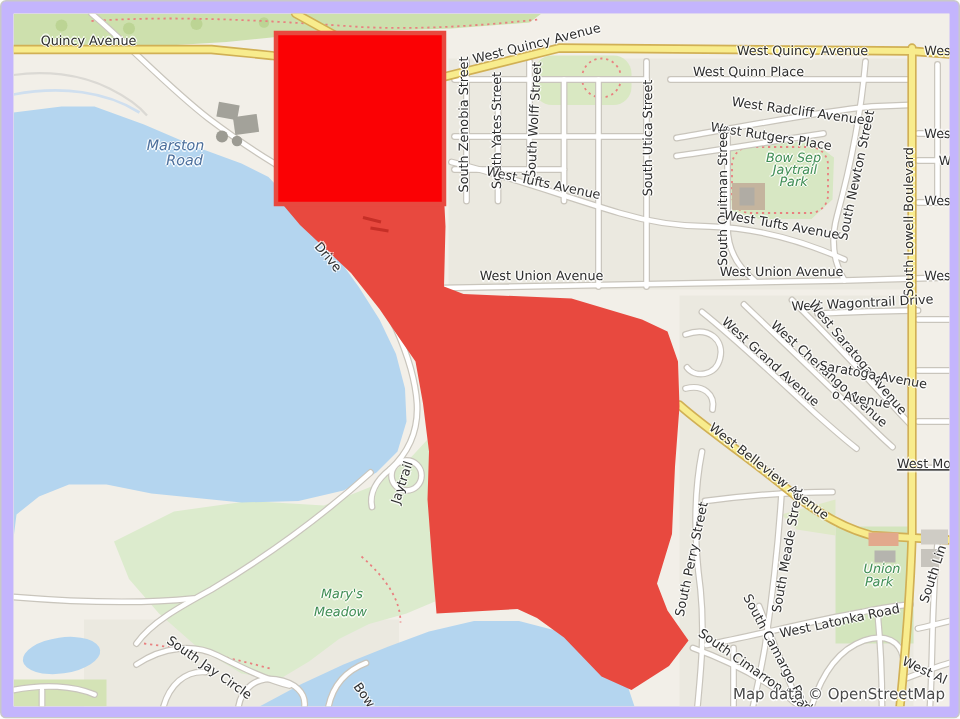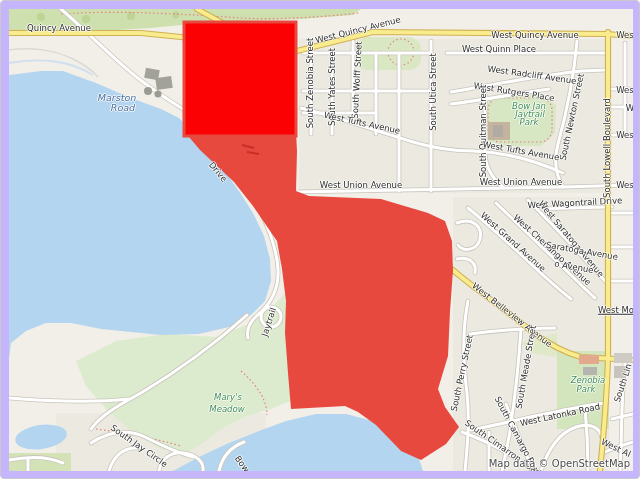--- a/index.html
+++ b/index.html
@@ -207,21 +207,21 @@
     </svg>
 
     <div id="labels">
         <span class="lbl street" style="left: 50px; top: 19px; transform: translate(-50%, -50%) rotate(0deg);">Quincy Avenue</span>
         <span class="lbl street" style="left: 349px; top: 21px; transform: translate(-50%, -50%) rotate(-14deg);">West Quincy Avenue</span>
         <span class="lbl street" style="left: 526px; top: 26px; transform: translate(-50%, -50%) rotate(0deg);">West Quincy Avenue</span>
         <span class="lbl street" style="left: 616px; top: 26px; transform: translate(-50%, -50%) rotate(0deg);">Wes</span>
         <span class="lbl street" style="left: 490px; top: 40px; transform: translate(-50%, -50%) rotate(0deg);">West Quinn Place</span>
         <span class="lbl street" style="left: 523px; top: 66px; transform: translate(-50%, -50%) rotate(8deg);">West Radcliff Avenue</span>
         <span class="lbl street" style="left: 505px; top: 83px; transform: translate(-50%, -50%) rotate(9deg);">West Rutgers Place</span>
-        <span class="lbl park" style="left: 520px; top: 97px; transform: translate(-50%, -50%) rotate(0deg);">Bow Jan</span>
+        <span class="lbl park" style="left: 520px; top: 97px; transform: translate(-50%, -50%) rotate(0deg);">Bow Sep</span>
         <span class="lbl park" style="left: 521px; top: 105px; transform: translate(-50%, -50%) rotate(0deg);">Jaytrail</span>
         <span class="lbl park" style="left: 520px; top: 113px; transform: translate(-50%, -50%) rotate(0deg);">Park</span>
         <span class="lbl street" style="left: 301px; top: 74px; transform: translate(-50%, -50%) rotate(-90deg);">South Zenobia Street</span>
         <span class="lbl street" style="left: 323px; top: 78px; transform: translate(-50%, -50%) rotate(-90deg);">South Yates Street</span>
         <span class="lbl street" style="left: 348px; top: 71px; transform: translate(-50%, -50%) rotate(-87deg);">South Wolff Street</span>
         <span class="lbl street" style="left: 424px; top: 83px; transform: translate(-50%, -50%) rotate(-90deg);">South Utica Street</span>
         <span class="lbl street" style="left: 474px; top: 122px; transform: translate(-50%, -50%) rotate(-90deg);">South Quitman Street</span>
         <span class="lbl street" style="left: 563px; top: 108px; transform: translate(-50%, -50%) rotate(-78deg);">South Newton Street</span>
         <span class="lbl street" style="left: 598px; top: 139px; transform: translate(-50%, -50%) rotate(-90deg);">South Lowell Boulevard</span>
         <span class="lbl street" style="left: 353px; top: 114px; transform: translate(-50%, -50%) rotate(12deg);">West Tufts Avenue</span>
@@ -236,21 +236,21 @@
         <span class="lbl street" style="left: 619px; top: 203px; transform: translate(-50%, -50%) rotate(0deg); margin-left: 31px;">We</span>
         <span class="lbl street" style="left: 504px; top: 233px; transform: translate(-50%, -50%) rotate(42deg);">West Grand Avenue</span>
         <span class="lbl street" style="left: 543px; top: 241px; transform: translate(-50%, -50%) rotate(42deg);">West Chenango Avenue</span>
         <span class="lbl street" style="left: 562px; top: 230px; transform: translate(-50%, -50%) rotate(50deg);">West Saratoga Avenue</span>
         <span class="lbl street" style="left: 573px; top: 242px; transform: translate(-50%, -50%) rotate(10deg);">Saratoga Avenue</span>
         <span class="lbl street" style="left: 565px; top: 258px; transform: translate(-50%, -50%) rotate(10deg);">o Avenue</span>
         <span class="lbl street" style="left: 607px; top: 301px; transform: translate(-50%, -50%) rotate(0deg); text-decoration: underline;">West Mo</span>
         <span class="lbl street" style="left: 503px; top: 306px; transform: translate(-50%, -50%) rotate(38deg);">West Belleview Avenue</span>
         <span class="lbl street" style="left: 453px; top: 364px; transform: translate(-50%, -50%) rotate(-78deg);">South Perry Street</span>
         <span class="lbl street" style="left: 517px; top: 358px; transform: translate(-50%, -50%) rotate(-80deg);">South Meade Street</span>
-        <span class="lbl park" style="left: 579px; top: 371px; transform: translate(-50%, -50%) rotate(0deg);">Zenobia</span>
+        <span class="lbl park" style="left: 579px; top: 371px; transform: translate(-50%, -50%) rotate(0deg);">Union</span>
         <span class="lbl park" style="left: 577px; top: 380px; transform: translate(-50%, -50%) rotate(0deg);">Park</span>
         <span class="lbl street" style="left: 551px; top: 406px; transform: translate(-50%, -50%) rotate(-12deg);">West Latonka Road</span>
         <span class="lbl street" style="left: 509px; top: 428px; transform: translate(-50%, -50%) rotate(62deg);">South Camargo Road</span>
         <span class="lbl street" style="left: 494px; top: 439px; transform: translate(-50%, -50%) rotate(35deg);">South Cimarron Road</span>
         <span class="lbl street" style="left: 614px; top: 374px; transform: translate(-50%, -50%) rotate(-72deg);">South Lin</span>
         <span class="lbl street" style="left: 607px; top: 439px; transform: translate(-50%, -50%) rotate(25deg);">West Al</span>
         <span class="lbl water" style="left: 108px; top: 89px; transform: translate(-50%, -50%) rotate(0deg);">Marston</span>
         <span class="lbl water" style="left: 114px; top: 99px; transform: translate(-50%, -50%) rotate(0deg);">Road</span>
         <span class="lbl street" style="left: 209px; top: 163px; transform: translate(-50%, -50%) rotate(50deg);">Drive</span>
         <span class="lbl street" style="left: 260px; top: 313px; transform: translate(-50%, -50%) rotate(-72deg);">Jaytrail</span>

